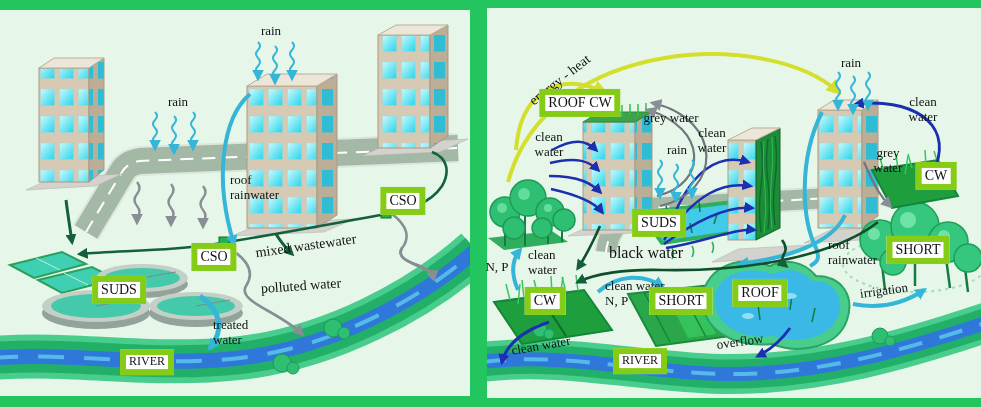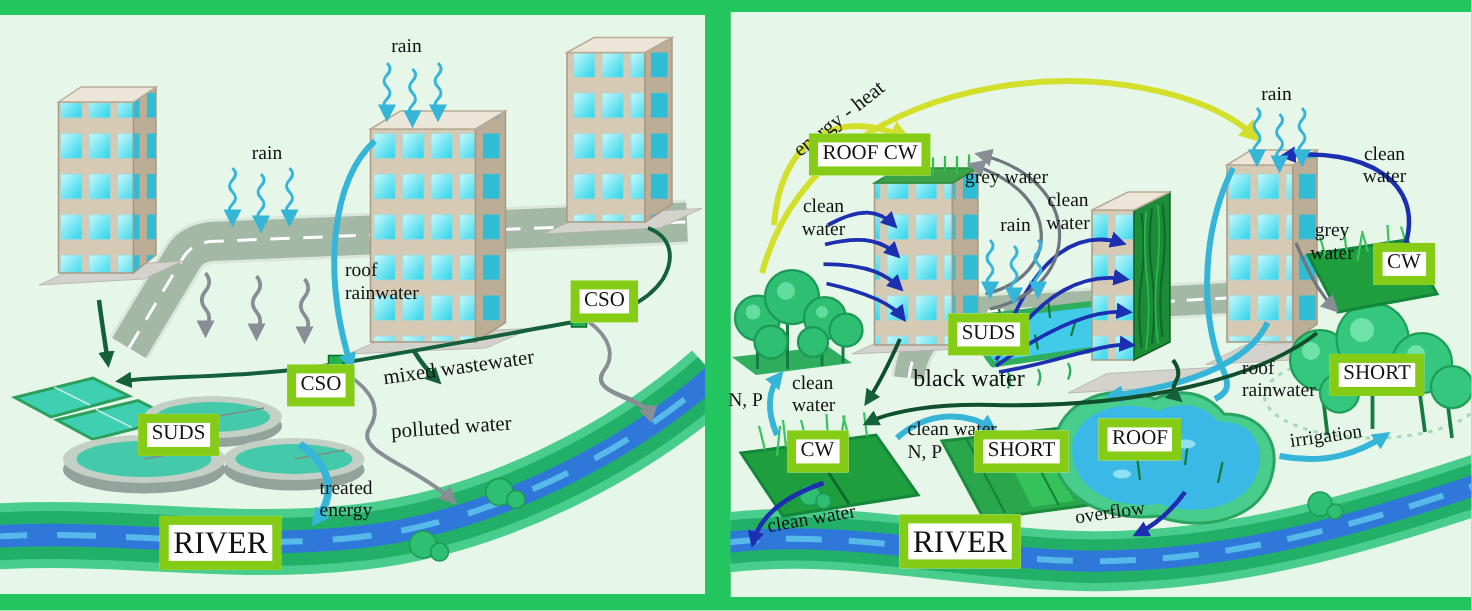--- a/index.html
+++ b/index.html
@@ -3,21 +3,21 @@
 <meta charset="utf-8">
 <style>
   html,body{margin:0;padding:0;background:#fff;}
   #stage{position:relative;width:981px;height:407px;background:#22c55e;overflow:hidden;
          font-family:"Liberation Serif",serif;}
   #art{position:absolute;left:0;top:0;}
   .lbl{position:absolute;transform:translate(-50%,-50%);font:13px "Liberation Serif",serif;
        color:#121212;white-space:pre-line;text-align:center;line-height:1.12;pointer-events:none;}
   .box{background:#fff;border:6px solid #84cc16;padding:0 3px;font-size:14px;line-height:1.15;}
   .tl{transform:none;text-align:left;}
-  .big{font-size:21px;}
+  .big{font-size:12px;}
 </style>
 </head>
 <body>
 
 <div id="stage">
 
 <svg id="art" width="981" height="407" viewBox="0 0 981 407">
   <defs>
     <linearGradient id="wg" x1="0" y1="0" x2="1" y2="1">
       <stop offset="0" stop-color="#c9fafc"></stop>
@@ -395,21 +395,21 @@
 <div class="lbl" style="left:271px;top:31px;">rain</div>
 <div class="lbl" style="left:178px;top:102px;">rain</div>
 <div class="lbl tl" style="left:230px;top:173px;">roof
 rainwater</div>
 <div class="lbl box" style="left:403px;top:201px;">CSO</div>
 <div class="lbl box" style="left:214px;top:257px;">CSO</div>
 <div class="lbl" style="left:306px;top:246px;transform:translate(-50%,-50%) rotate(-8deg);font-size:14px;">mixed wastewater</div>
 <div class="lbl box" style="left:119px;top:290px;">SUDS</div>
 <div class="lbl" style="left:301px;top:286px;transform:translate(-50%,-50%) rotate(-4deg);font-size:14px;">polluted water</div>
 <div class="lbl tl" style="left:213px;top:318px;">treated
-energy</div>
+water</div>
 <div class="lbl box big" style="left:147px;top:362px;">RIVER</div>
 
 <div class="lbl" style="left:560px;top:80px;transform:translate(-50%,-50%) rotate(-38deg);font-size:14px;">energy - heat</div>
 <div class="lbl box" style="left:580px;top:103px;">ROOF CW</div>
 <div class="lbl" style="left:549px;top:145px;">clean
 water</div>
 <div class="lbl" style="left:671px;top:118px;">grey water</div>
 <div class="lbl" style="left:677px;top:150px;">rain</div>
 <div class="lbl" style="left:712px;top:141px;">clean
 water</div>

